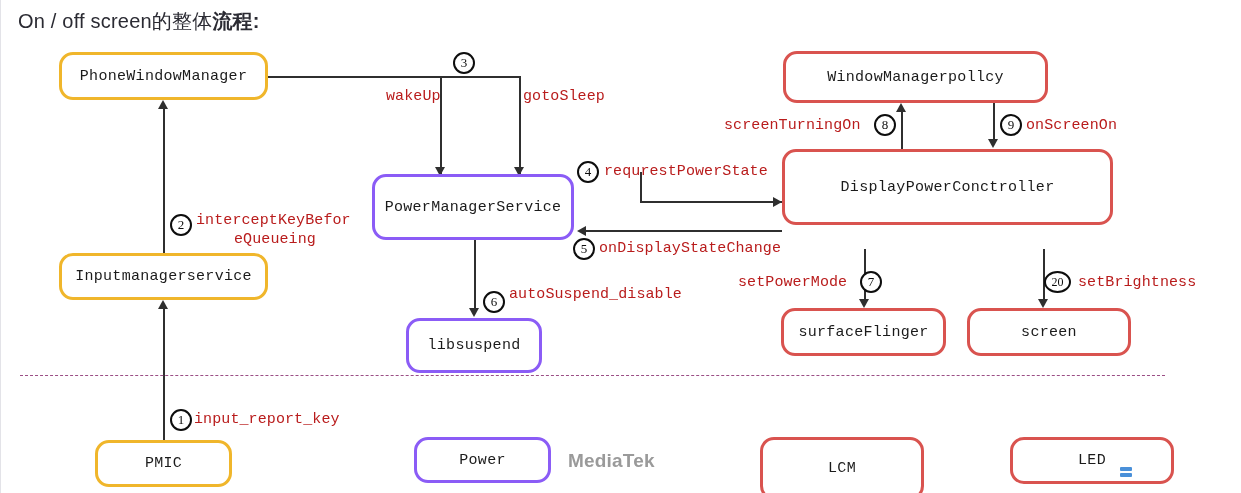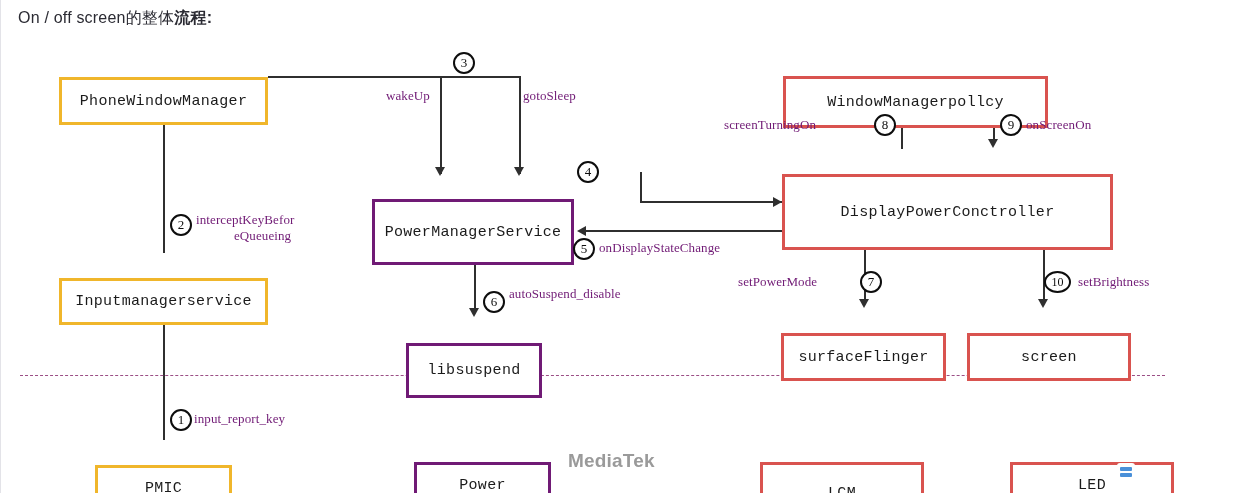--- a/index.html
+++ b/index.html
@@ -20,46 +20,45 @@
     position: absolute;
     left: 0; top: 0;
     width: 1px; height: 493px;
     background: #e3e3e8;
   }
   .title {
     position: absolute;
     left: 18px;
     top: 8px;
     font-family: "Liberation Sans", sans-serif;
-    font-size: 16px;
+    font-size: 20px;
     color: #2b2b33;
     white-space: nowrap;
     letter-spacing: 0.2px;
   }
   .title b { font-weight: 700; }
 
   
   .node {
     position: absolute;
     box-sizing: border-box;
     background: #ffffff;
-    border-radius: 0;
+    border-radius: 14px;
     display: flex;
     align-items: center;
     justify-content: center;
     font-family: "Liberation Mono", "DejaVu Sans Mono", monospace;
     font-size: 15px;
     color: #1b1b1b;
     letter-spacing: 0.3px;
     white-space: nowrap;
     z-index: 3;
-    margin-top: 25px;
   }
   .node.amber  { border: 3px solid #f0b62b; }
-  .node.green  { border: 3px solid #701a75; }
+  .node.green  { border: 3px solid #8b5cf6; }
   .node.red    { border: 3px solid #d9534f; }
 
   
   .ln {
     position: absolute;
     background: #2f2f2f;
     z-index: 1;
   }
   .ln.v { width: 1.6px; }
   .ln.h { height: 1.6px; }
@@ -88,23 +87,23 @@
     align-items: center;
     justify-content: center;
     z-index: 5;
     box-sizing: border-box;
   }
   .step.wide { width: 27px; font-size: 12px; }
 
   
   .elabel {
     position: absolute;
-    font-family: Liberation Serif, serif;
-    font-size: 13px;
-    color: #701a75;
+    font-family: Liberation Mono, monospace;
+    font-size: 15px;
+    color: #b91c1c;
     white-space: nowrap;
     z-index: 4;
     letter-spacing: 0.1px;
   }
   .elabel.two {
     white-space: normal;
     width: 175px;
     text-align: right;
     line-height: 1.25;
   }
@@ -179,20 +178,21 @@
   <div class="ln v" style="left:519px; top:76px; height:98px;"></div>
   <div class="arrow down" style="left:514px; top:167px;"></div>
   <div class="step" style="left:453px; top:52px;">3</div>
   <div class="elabel" style="left:386px; top:88px;">wakeUp</div>
   <div class="elabel" style="left:523px; top:88px;">gotoSleep</div>
 
   <div class="ln v" style="left:640px; top:172px; height:30px;"></div>
   <div class="ln h" style="left:640px; top:201px; width:142px;"></div>
   <div class="arrow right" style="left:773px; top:197px;"></div>
   <div class="step" style="left:577px; top:161px;">4</div>
+  <div class="elabel" style="left:604px; top:163px;">requrestPowerState</div>
 
   <div class="ln h" style="left:586px; top:230px; width:196px;"></div>
   <div class="arrow left" style="left:577px; top:226px;"></div>
   <div class="step" style="left:573px; top:238px;">5</div>
   <div class="elabel" style="left:599px; top:240px;">onDisplayStateChange</div>
 
   <div class="ln v" style="left:474px; top:240px; height:69px;"></div>
   <div class="arrow down" style="left:469px; top:308px;"></div>
   <div class="step" style="left:483px; top:291px;">6</div>
   <div class="elabel" style="left:509px; top:286px;">autoSuspend_disable</div>
@@ -207,21 +207,21 @@
   <div class="step" style="left:1000px; top:114px;">9</div>
   <div class="elabel" style="left:1026px; top:117px;">onScreenOn</div>
 
   <div class="ln v" style="left:864px; top:249px; height:52px;"></div>
   <div class="arrow down" style="left:859px; top:299px;"></div>
   <div class="step" style="left:860px; top:271px;">7</div>
   <div class="elabel" style="left:738px; top:274px;">setPowerMode</div>
 
   <div class="ln v" style="left:1043px; top:249px; height:52px;"></div>
   <div class="arrow down" style="left:1038px; top:299px;"></div>
-  <div class="step wide" style="left:1044px; top:271px;">10</div>
+  <div class="step wide" style="left:1044px; top:271px;">20</div>
   <div class="elabel" style="left:1078px; top:274px;">setBrightness</div>
 
   <div class="divider" style="left:20px; top:375px; width:1145px;"></div>
 
   <div class="node amber" style="left:59px; top:52px; width:209px; height:48px;">
     <span>PhoneWindowManager</span>
   </div>
 
   <div class="node amber" style="left:59px; top:253px; width:209px; height:47px;">
     <span>Inputmanagerservice</span>

